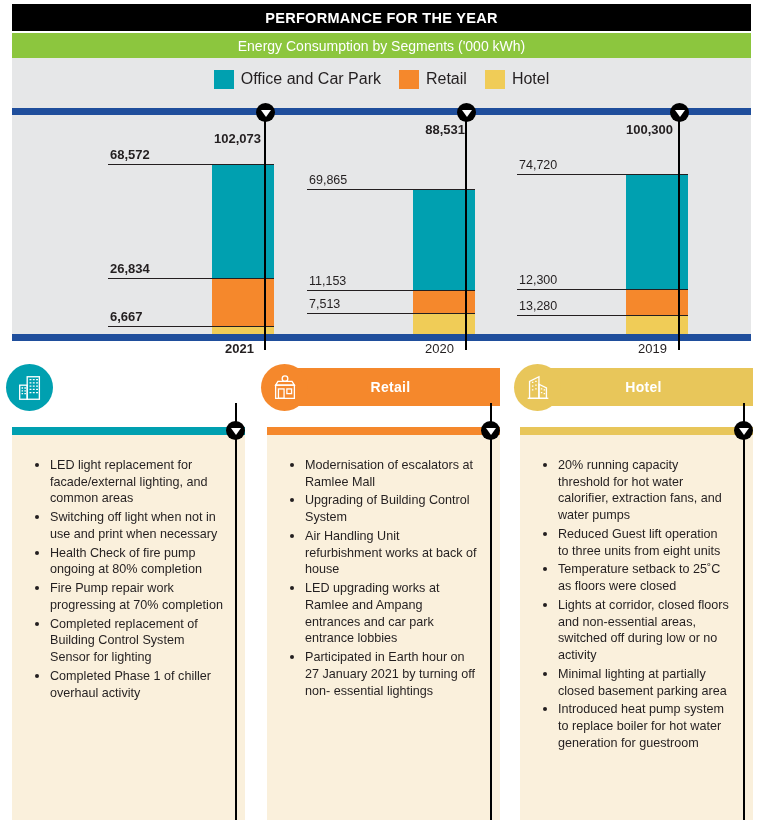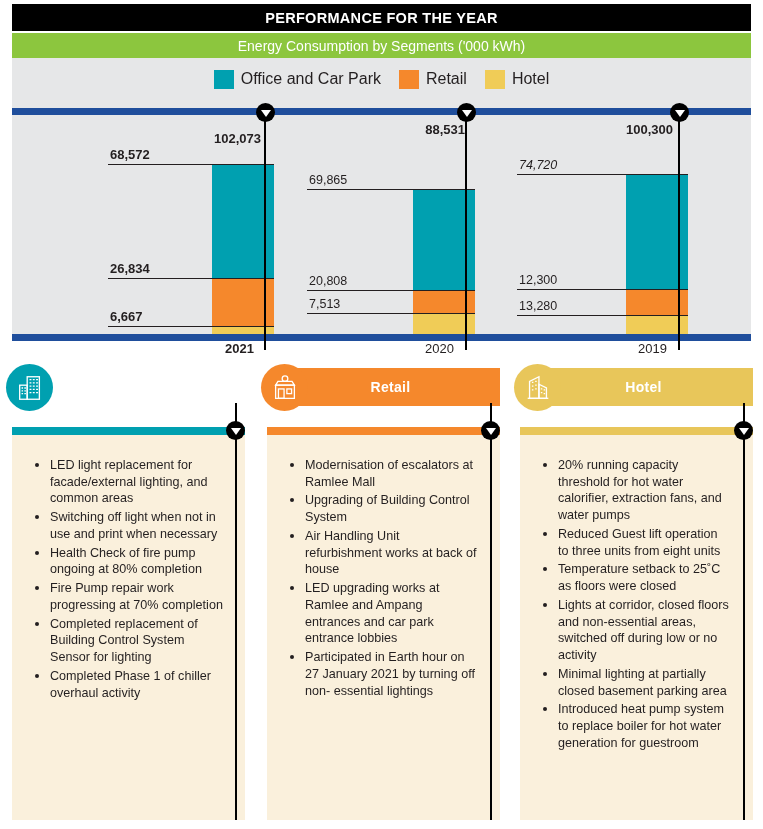--- a/index.html
+++ b/index.html
@@ -150,36 +150,36 @@
 
   <div class="bar" style="left:413px;top:189px;height:145px;">
     <div class="seg" style="top:0px;height:101px;background:#00A0B0"></div>
     <div class="seg" style="top:101px;height:23px;background:#F5882C"></div>
     <div class="seg" style="top:124px;height:21px;background:#F0CC57"></div>
   </div>
   <div class="lead" style="left:307px;top:189px;width:168px;"></div>
   <div class="lead" style="left:307px;top:290px;width:168px;"></div>
   <div class="lead" style="left:307px;top:313px;width:168px;"></div>
   <div class="vlabel" style="left:309px;top:173px;">69,865</div>
-  <div class="vlabel" style="left:309px;top:274px;">20,808</div>
+  <div class="vlabel" style="left:309px;top:274px;">11,153</div>
   <div class="vlabel" style="left:309px;top:297px;">7,513</div>
   <div class="total" style="left:370px;top:122px;width:95px;">88,531</div>
   <div class="spine" style="left:465px;top:112px;height:238px;"></div>
   <div class="marker" style="left:457px;top:103px;"></div>
   <div class="yearlbl" style="left:425px;">2020</div>
 
   <div class="bar" style="left:626px;top:174px;height:160px;">
     <div class="seg" style="top:0px;height:115px;background:#00A0B0"></div>
     <div class="seg" style="top:115px;height:26px;background:#F5882C"></div>
     <div class="seg" style="top:141px;height:19px;background:#F0CC57"></div>
   </div>
   <div class="lead" style="left:517px;top:174px;width:171px;"></div>
   <div class="lead" style="left:517px;top:289px;width:171px;"></div>
   <div class="lead" style="left:517px;top:315px;width:171px;"></div>
-  <div class="vlabel" style="left:519px;top:158px;font-style:italic;">74,720</div>
+  <div class="vlabel" style="left:519px;top:158px;">74,720</div>
   <div class="vlabel" style="left:519px;top:273px;">12,300</div>
   <div class="vlabel" style="left:519px;top:299px;">13,280</div>
   <div class="total" style="left:578px;top:122px;width:95px;">100,300</div>
   <div class="spine" style="left:678px;top:112px;height:238px;"></div>
   <div class="marker" style="left:670px;top:103px;"></div>
   <div class="yearlbl" style="left:638px;">2019</div>
 
   <div class="card" style="left:0px;">
     <div class="card-circle" style="background:#00A0B0;">
       <svg class="icon-svg" viewBox="0 0 32 32">

